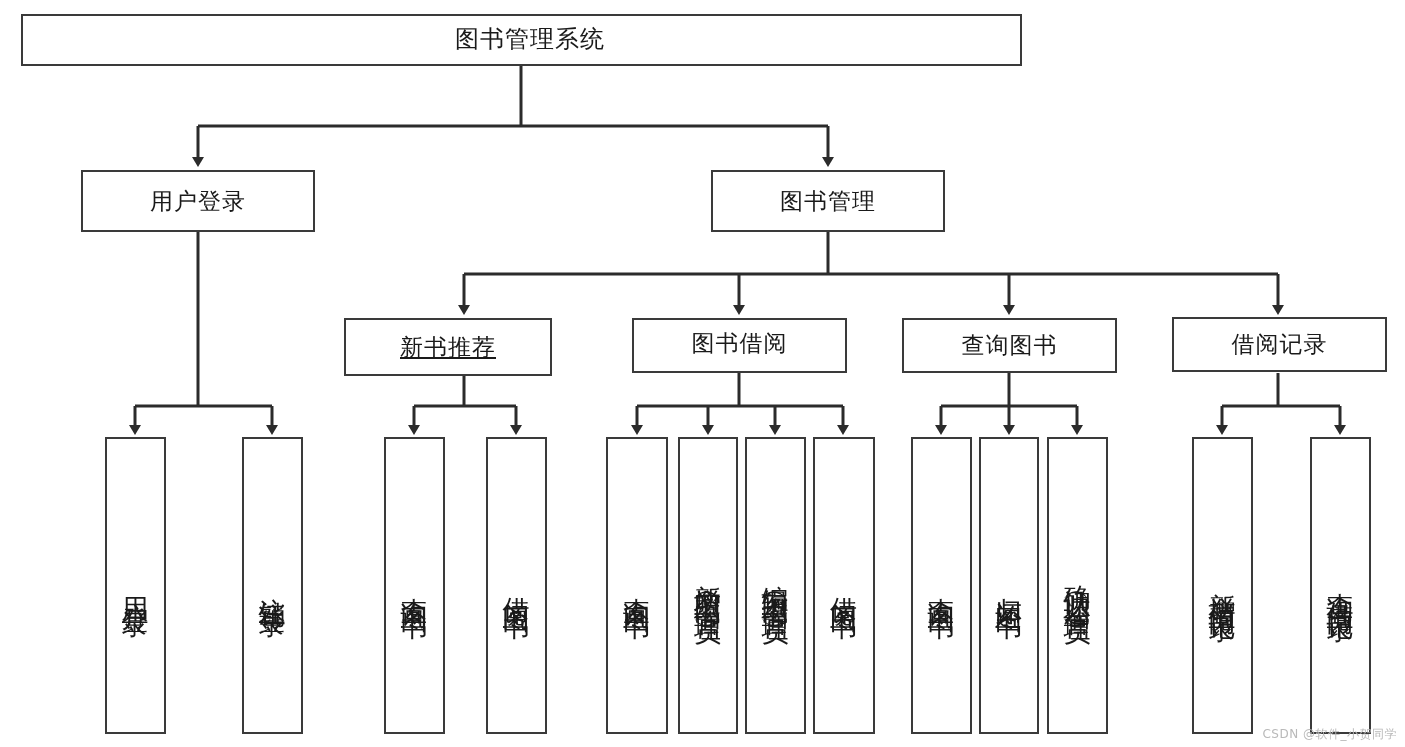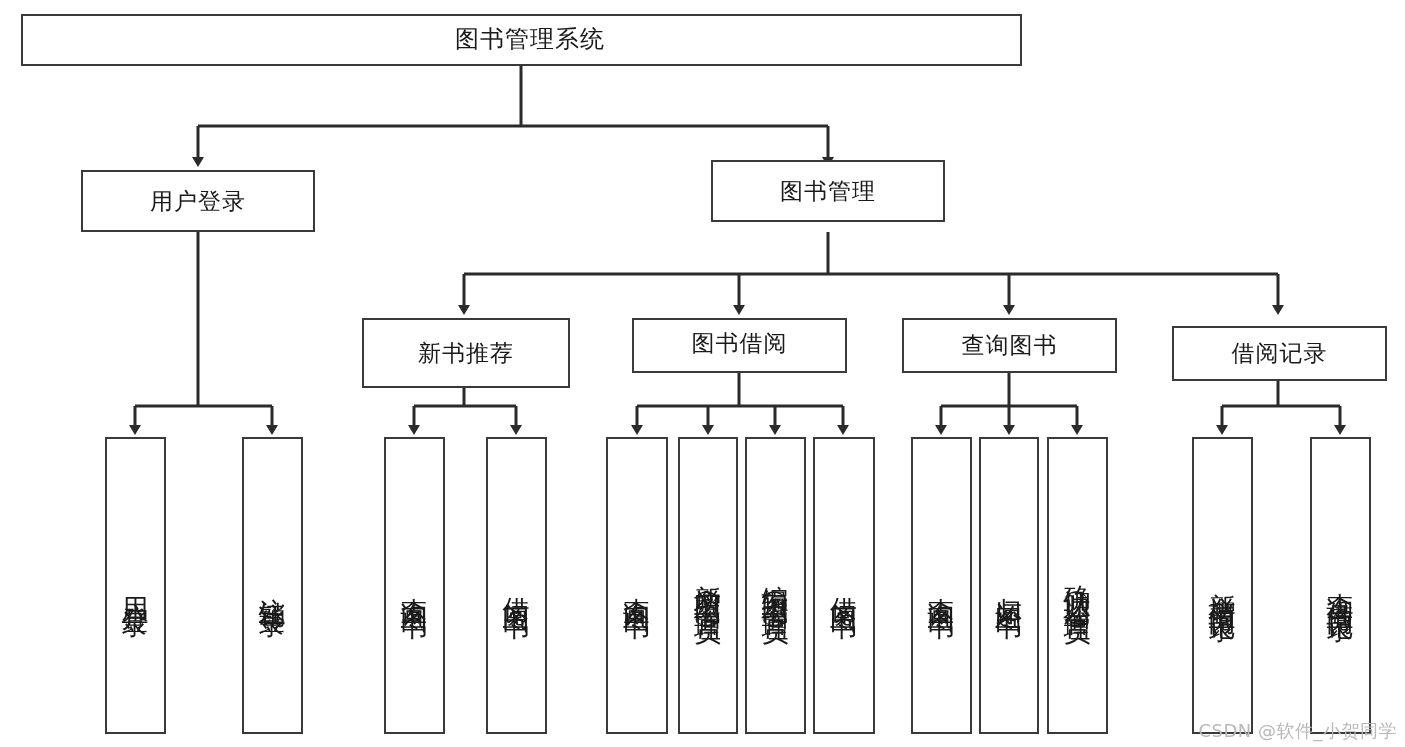--- a/index.html
+++ b/index.html
@@ -41,21 +41,21 @@
     text-orientation:upright;
     font-size:27px;
     line-height:1.0;
     letter-spacing:5px;
     white-space:nowrap;
   }
 
   .watermark{
     position:absolute;
     right:8px;bottom:4px;
-    font-size:18px;
+    font-size:12px;
     color:#b9b9b9;
     letter-spacing:0.5px;
     white-space:nowrap;
     pointer-events:none;
   }
 </style>
 </head>
 <body>
 
 <div id="canvas">
@@ -110,34 +110,34 @@
     </g>
   </svg>
 
   <div class="node horiz root" style="left:21px;top:14px;width:1001px;height:52px;padding-left:17px;">
     <span class="label">图书管理系统</span>
   </div>
 
   <div class="node horiz" style="left:81px;top:170px;width:234px;height:62px;">
     <span class="label">用户登录</span>
   </div>
-  <div class="node horiz" style="left:711px;top:160px;width:234px;height:62px;">
+  <div class="node horiz" style="left:711px;top:170px;width:234px;height:62px;">
     <span class="label">图书管理</span>
   </div>
 
-  <div class="node horiz" style="left:362px;top:318px;width:208px;height:70px;">
+  <div class="node horiz" style="left:344px;top:318px;width:208px;height:58px;text-decoration:underline;">
     <span class="label">新书推荐</span>
   </div>
   <div class="node horiz" style="left:632px;top:318px;width:215px;height:55px;font-family:Liberation Mono, monospace;">
     <span class="label">图书借阅</span>
   </div>
   <div class="node horiz" style="left:902px;top:318px;width:215px;height:55px;">
     <span class="label">查询图书</span>
   </div>
-  <div class="node horiz" style="left:1172px;top:326px;width:215px;height:55px;">
+  <div class="node horiz" style="left:1172px;top:317px;width:215px;height:55px;">
     <span class="label">借阅记录</span>
   </div>
 
   <div class="node vert" style="left:105px;top:437px;width:61px;height:297px;">
     <span class="label">用户登录</span>
   </div>
   <div class="node vert" style="left:242px;top:437px;width:61px;height:297px;">
     <span class="label">注销登录</span>
   </div>
 

